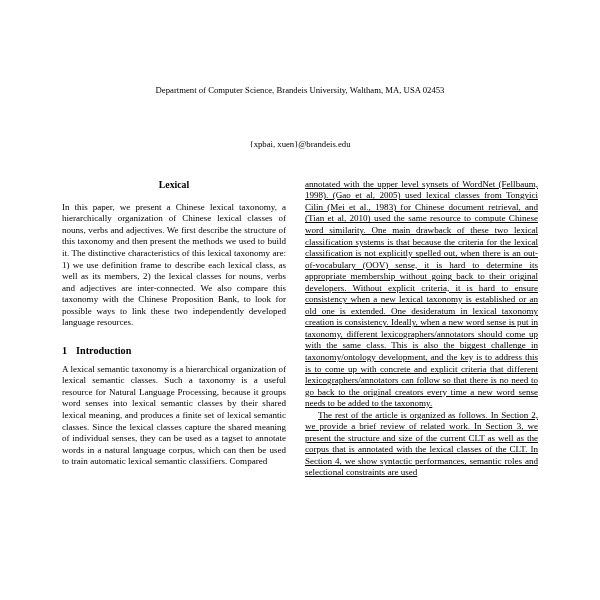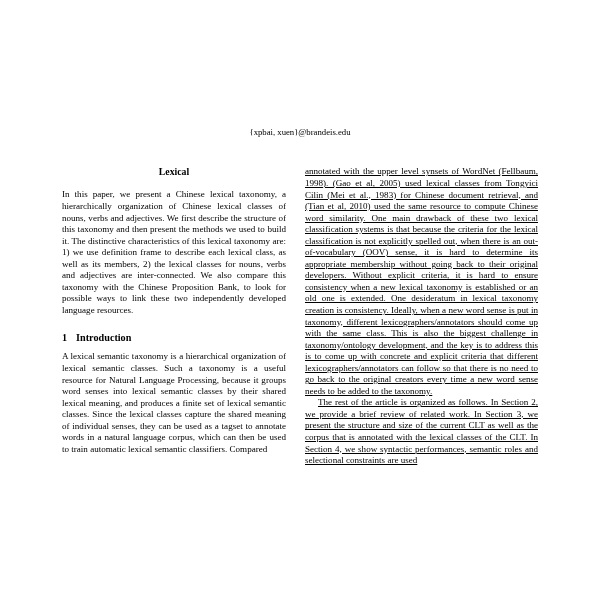--- a/index.html
+++ b/index.html
@@ -96,20 +96,21 @@
   p.indented { text-indent: 13px; }
 
   .it { }
 </style>
 </head>
 <body>
 
 <div class="page">
 
   <div class="title-block">
+    <div class="affiliation">Department of Computer Science, Brandeis University, Waltham, MA, USA 02453</div>
     <div class="email">{xpbai, xuen}@brandeis.edu</div>
   </div>
 
   <div class="columns">
 
     <div class="col col-left">
       <div class="abstract-head">Lexical</div>
       <p class="body-text"><span>In this paper, we present a Chinese lexical taxonomy, a hierarchically organization of Chinese lexical classes of nouns, verbs and adjectives. We first describe the structure of this taxonomy and then present the methods we used to build it. The distinctive characteristics of this lexical taxonomy are: 1) we use </span><span class="it">definition frame</span><span> to describe each lexical class, as well as its members, 2) the lexical classes for nouns, verbs and adjectives are inter-connected. We also compare this taxonomy with the Chinese Proposition Bank, to look for possible ways to link these two independently developed language resources.</span></p>
 
       <div class="section-head">

